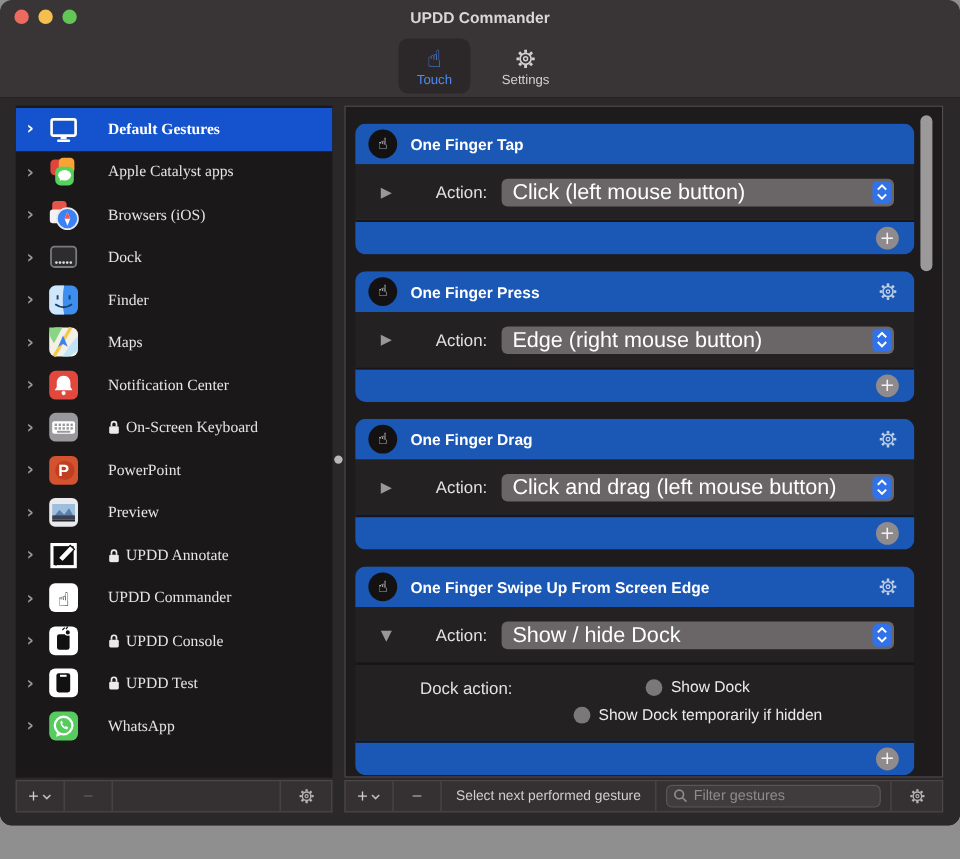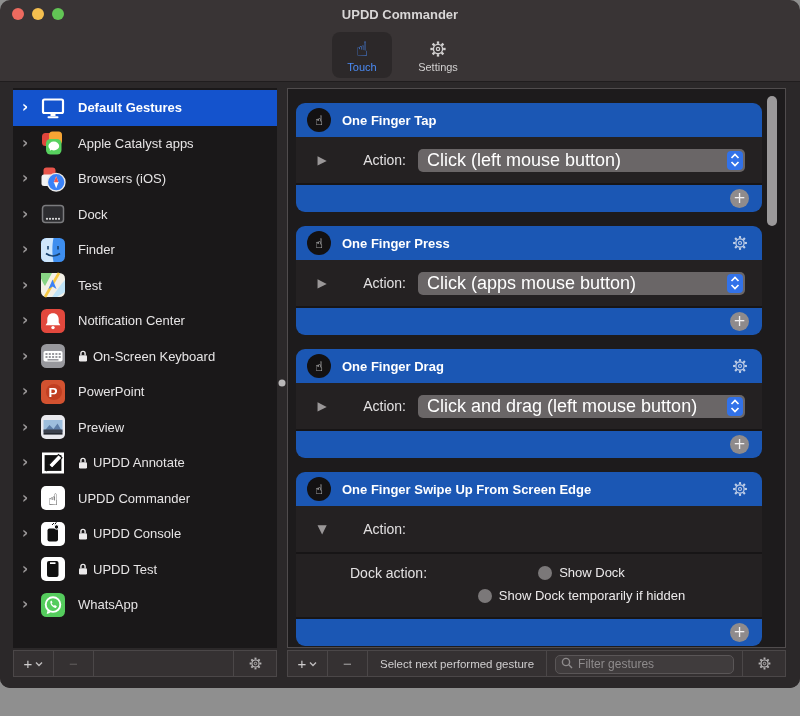--- a/index.html
+++ b/index.html
@@ -28,21 +28,21 @@
   .tool-tab.active .tlabel{color:var(--accent);}
   
   .content{flex:1;background:var(--content);display:flex;padding:6px 14px 11px 13px;min-height:0;}
   .sidebar{width:264px;display:flex;flex-direction:column;min-height:0;}
   .side-list{flex:1;background:var(--sidebar);overflow:hidden;padding-top:2px;}
   .side-item{height:35.5px;display:flex;align-items:center;padding-left:9px;}
   .side-item.sel{background:var(--selblue);}
   .chev{width:16px;color:#9a9798;font-size:15px;font-weight:bold;line-height:1;font-family:"DejaVu Sans",sans-serif;}
   .side-item.sel .chev{color:#fff;}
   .appicon{width:26px;height:26px;margin-left:2px;display:flex;align-items:center;justify-content:center;position:relative;}
-  .side-label{margin-left:12px;font-size:13px;color:#e6e4e5;display:flex;align-items:center;gap:3px;white-space:nowrap;}
+  .side-label{margin-left:24px;font-size:13px;color:#e6e4e5;display:flex;align-items:center;gap:3px;white-space:nowrap;font-family:Liberation Serif, serif;}
   .side-item.sel .side-label{color:#fff;font-weight:bold;}
   
   .splitter{width:10px;position:relative;}
   .splitter .dot{position:absolute;left:50%;top:50%;transform:translate(-50%,-50%);width:7px;height:7px;border-radius:50%;background:#b9b7b8;}
   
   .main{flex:1;display:flex;flex-direction:column;min-width:0;min-height:0;}
   .scrollwrap{flex:1;position:relative;background:var(--panel);border:1px solid #504c4d;overflow:hidden;}
   .cards{position:absolute;inset:0;padding:14px 23px 0 8px;overflow:hidden;}
   .card{border-radius:9px;overflow:hidden;}
   .card + .card{margin-top:14px;}
@@ -210,21 +210,21 @@
             <span class="appicon">
               <svg width="26" height="26" viewBox="0 0 26 26">
                 <rect x="1" y="1" width="24" height="24" rx="5.5" fill="#f3f0e7"></rect>
                 <path d="M1 6.5 V1 h11 L5 14 C3 11 2 9 1 6.5 Z" fill="#88d584"></path>
                 <path d="M25 8 v12 l-8 5 h-5 C17 18 21 12 25 8 Z" fill="#bfe3f7"></path>
                 <path d="M5 25 L19 1" stroke="#f7c844" stroke-width="2.6" fill="none"></path>
                 <path d="M12.5 7.5 L16.5 17 L12.5 14.6 L8.5 17 Z" fill="#3b82f7"></path>
               </svg>
             </span>
             <span class="side-label">
-              <span>Test</span>
+              <span>Maps</span>
             </span>
           </div>
           <div class="side-item">
             <span class="chev">›</span>
             <span class="appicon">
               <svg width="26" height="26" viewBox="0 0 26 26">
                 <rect x="1" y="1" width="24" height="24" rx="5.5" fill="#e2483d"></rect>
                 <path d="M13 5.2 c3.7 0 5.7 2.7 5.7 6.1 v3.2 l1.7 2.7 H5.6 l1.7 -2.7 v-3.2 c0 -3.4 2 -6.1 5.7 -6.1 Z" fill="#fff"></path>
                 <circle cx="13" cy="19.6" r="1.7" fill="#fff"></circle>
               </svg>
@@ -470,21 +470,21 @@
                       </g>
                     </g>
                   </svg>
                 </span>
               </div>
               <div class="card-body">
                 <div class="grid-row action-row">
                   <span class="disclosure">▶</span>
                   <span class="row-label">Action:</span>
                   <div class="dropdown">
-                    <span class="dd-value">Click (apps mouse button)</span>
+                    <span class="dd-value">Edge (right mouse button)</span>
                     <span class="stepper">
                       <svg width="10" height="14" viewBox="0 0 10 14">
                         <polyline points="1.5,5 5,1.5 8.5,5" fill="none" stroke="#fff" stroke-width="1.7"></polyline>
                         <polyline points="1.5,9 5,12.5 8.5,9" fill="none" stroke="#fff" stroke-width="1.7"></polyline>
                       </svg>
                     </span>
                   </div>
                 </div>
               </div>
               <div class="card-footer">
@@ -557,20 +557,29 @@
                         <line x1="15.959797974644665" y1="8.040202025355333" x2="17.868986283848344" y2="6.131013716151654"></line>
                       </g>
                     </g>
                   </svg>
                 </span>
               </div>
               <div class="card-body">
                 <div class="grid-row action-row">
                   <span class="disclosure">▼</span>
                   <span class="row-label">Action:</span>
+                  <div class="dropdown">
+                    <span class="dd-value">Show / hide Dock</span>
+                    <span class="stepper">
+                      <svg width="10" height="14" viewBox="0 0 10 14">
+                        <polyline points="1.5,5 5,1.5 8.5,5" fill="none" stroke="#fff" stroke-width="1.7"></polyline>
+                        <polyline points="1.5,9 5,12.5 8.5,9" fill="none" stroke="#fff" stroke-width="1.7"></polyline>
+                      </svg>
+                    </span>
+                  </div>
                 </div>
                 <div class="detail">
                   <div class="grid-row detail-row">
                     <span></span>
                     <span class="row-label">Dock action:</span>
                     <span class="radio-wrap">
                       <span class="radio"></span>
                       <span class="radio-label">Show Dock</span>
                     </span>
                   </div>

